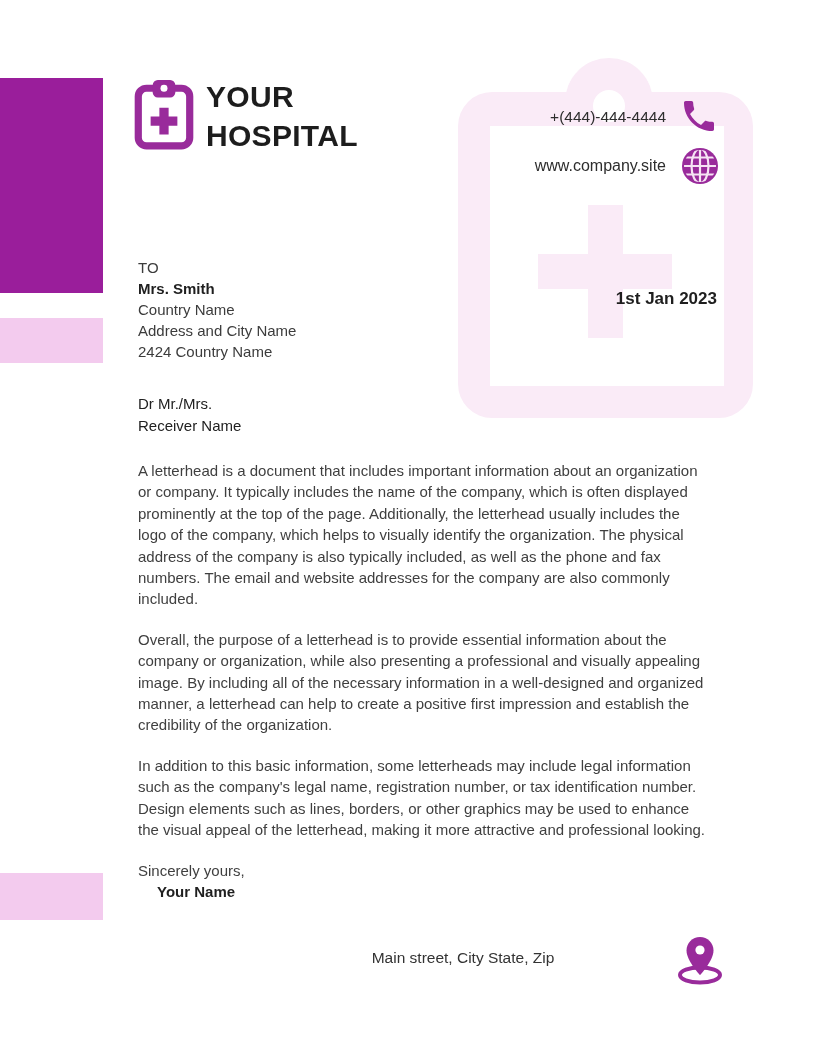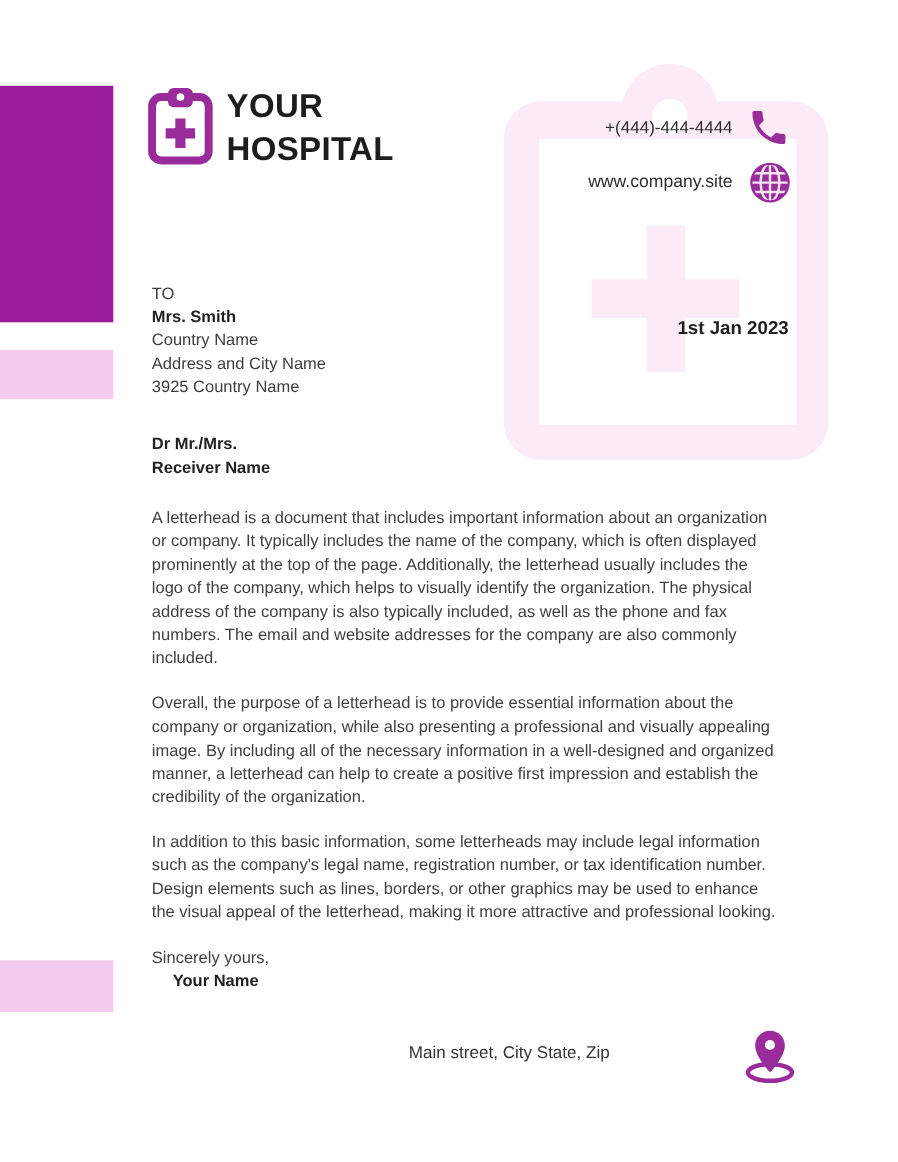--- a/index.html
+++ b/index.html
@@ -39,21 +39,21 @@
 
   .date { right:99px; top:259px; width:220px; text-align:right;
     font-size:17px; font-weight:700; color:#1E1E1E;margin-top:30px; }
 
   
   .recipient { left:138px; top:257px; font-size:15px; line-height:21px; color:#3C3C3C; }
   .recipient .strong { font-weight:700; color:#1F1F1F; }
 
   
   .letter { left:138px; top:393px; width:574px; font-size:15px; line-height:21.4px; color:#3F3F3F; }
-  .salutation { font-weight:700; color:#212121; line-height:21.5px; margin-bottom:24px; }
+  .salutation { font-weight:400; color:#212121; line-height:21.5px; margin-bottom:24px; }
   .letter p { margin:0 0 19px 0; }
   .closing-name { font-weight:700; color:#1F1F1F;margin-left:19px; }
 
   
   .footer-address { right:153px; top:949px; width:400px; text-align:center;
     font-size:15.5px; color:#333333; }
   .pin-icon { left:676px; top:935px; width:48px; height:50px; }
 </style>
 </head>
 <body>
@@ -106,21 +106,21 @@
     </g>
   </svg>
 
   <div class="abs date">1st Jan 2023</div>
 
   <div class="abs recipient">
     <div>TO</div>
     <div class="strong">Mrs. Smith</div>
     <div>Country Name</div>
     <div>Address and City Name</div>
-    <div>3925 Country Name</div>
+    <div>2424 Country Name</div>
   </div>
 
   <div class="abs letter">
     <div class="salutation">
       <div>Dr Mr./Mrs.</div>
       <div>Receiver Name</div>
     </div>
     <p>A letterhead is a document that includes important information about an organization or company. It typically includes the name of the company, which is often displayed prominently at the top of the page. Additionally, the letterhead usually includes the logo of the company, which helps to visually identify the organization. The physical address of the company is also typically included, as well as the phone and fax numbers. The email and website addresses for the company are also commonly included.</p>
     <p>Overall, the purpose of a letterhead is to provide essential information about the company or organization, while also presenting a professional and visually appealing image. By including all of the necessary information in a well-designed and organized manner, a letterhead can help to create a positive first impression and establish the credibility of the organization.</p>
     <p>In addition to this basic information, some letterheads may include legal information such as the company's legal name, registration number, or tax identification number. Design elements such as lines, borders, or other graphics may be used to enhance the visual appeal of the letterhead, making it more attractive and professional looking.</p>

